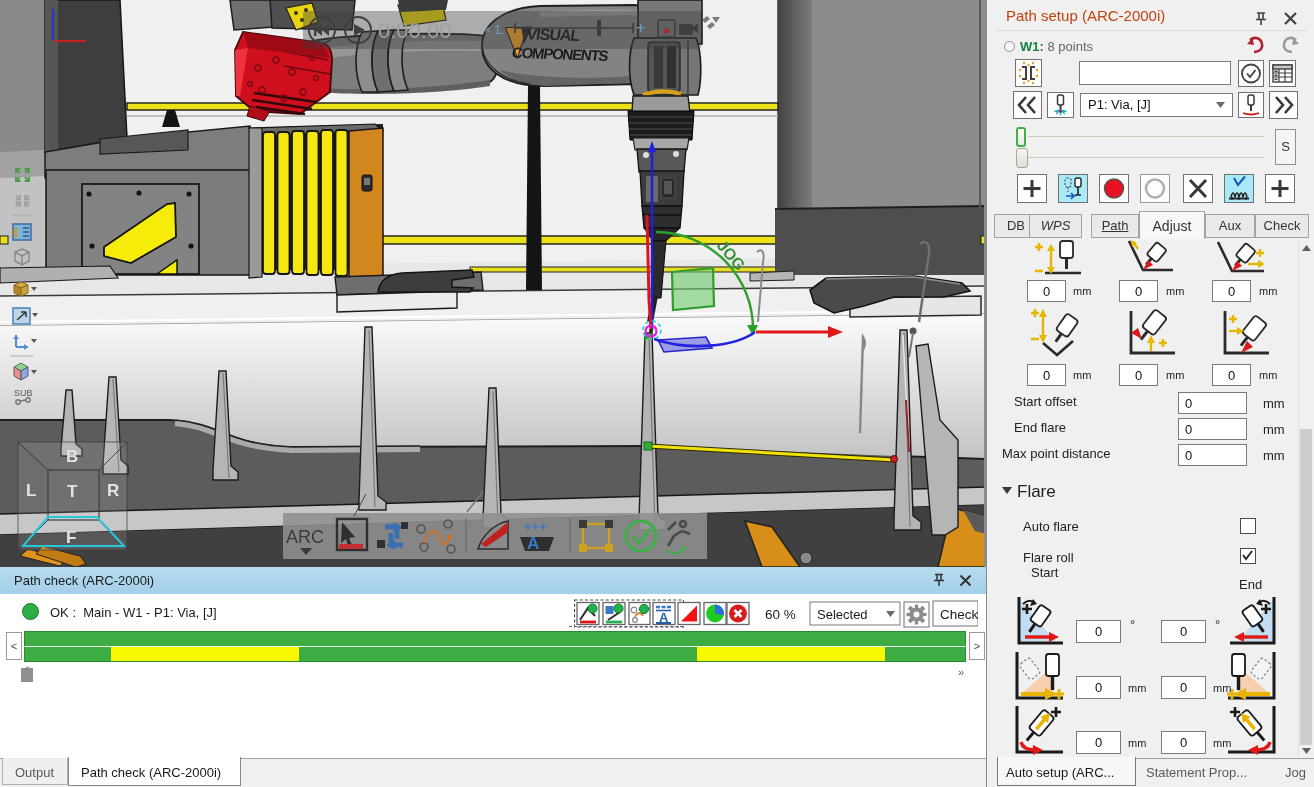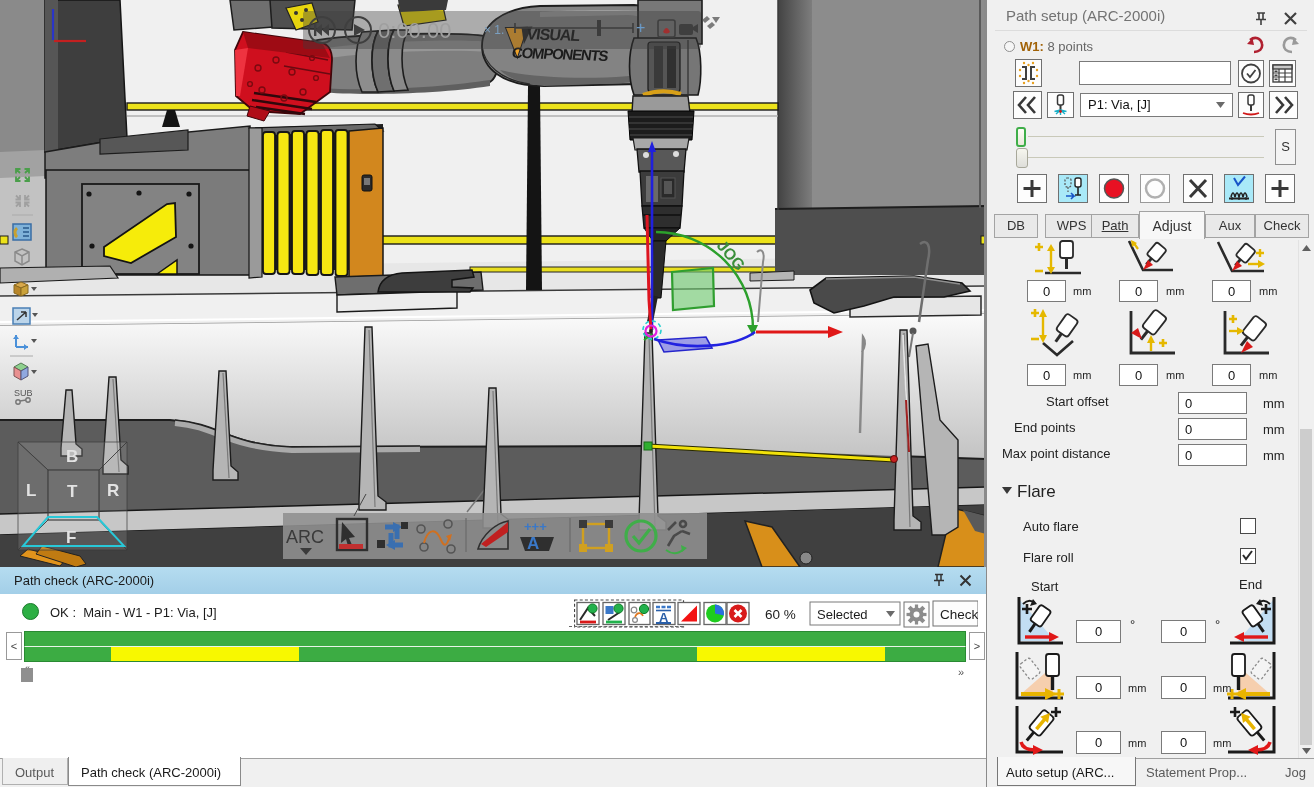--- a/index.html
+++ b/index.html
@@ -516,33 +516,33 @@
       <div class="abs" style="left:672px;top:0px;width:188px;height:14px;background:#f8f800;"></div>
     </div>
     <div class="abs" style="left:569px;top:59px;width:114px;height:1px;border-top:1px dashed #666;"></div>
     <div class="abs" style="left:25px;top:96px;font-size:9px;color:#555;">«</div>
     <div class="abs" style="left:958px;top:99px;font-size:11px;color:#555;">»</div>
     <div class="abs" style="left:21px;top:101px;width:12px;height:14px;background:#8f8f8f;"></div>
   </div>
 
   <div id="rightpanel" class="abs">
 
-    <div class="abs" style="left:19px;top:7px;font-size:15px;color:#737373;">Path setup (ARC-2000i)</div>
+    <div class="abs" style="left:19px;top:7px;font-size:15px;color:#c2410c;">Path setup (ARC-2000i)</div>
     <svg class="abs" style="left:266px;top:11px;" width="16" height="16" viewBox="0 0 16 16">
       <g stroke="#404040" stroke-width="1.6" fill="none">
         <path d="M4 2 H12 M6 2 V8 M10 2 V8 M3 8.5 H13 M8 8.5 V14" fill="none"></path>
       </g>
     </svg>
     <svg class="abs" style="left:296px;top:11px;" width="15" height="15" viewBox="0 0 15 15">
       <path d="M2 2 L13 13 M13 2 L2 13" stroke="#404040" stroke-width="2.2"></path>
     </svg>
     <div class="abs" style="left:8px;top:30px;width:312px;height:1px;background:#dcdcdc;"></div>
 
     <div class="abs" style="left:17px;top:41px;width:11px;height:11px;border:1px solid #909090;border-radius:50%;background:#f6f6f6;"></div>
-    <div class="abs" style="left:33px;top:39px;font-size:13px;color:#666;"><b style="color:#a16207;">W1:</b> 8 points</div>
+    <div class="abs" style="left:33px;top:39px;font-size:13px;color:#666;"><b style="color:#15803d;">W1:</b> 8 points</div>
     <svg class="abs" style="left:259px;top:36px;" width="20" height="18" viewBox="0 0 20 18">
       <path d="M4 4 C9 0 15 2 16 8 C17 13 13 16 8 16" fill="none" stroke="#b02030" stroke-width="2.6"></path>
       <path d="M1 8 L6.5 2 L8 9 Z" fill="#b02030"></path>
     </svg>
     <svg class="abs" style="left:293px;top:36px;" width="20" height="18" viewBox="0 0 20 18">
       <path d="M16 4 C11 0 5 2 4 8 C3 13 7 16 12 16" fill="none" stroke="#9a9a9a" stroke-width="2.6"></path>
       <path d="M19 8 L13.5 2 L12 9 Z" fill="#9a9a9a"></path>
     </svg>
 
     <div class="btn" style="left:28px;top:59px;width:27px;height:28px;">
@@ -660,21 +660,21 @@
       </svg>
     </div>
     <div class="btn" style="left:278px;top:174px;width:30px;height:29px;">
       <svg width="28" height="27">
           <path d="M14 5 V22 M5.5 13.5 H22.5" stroke="#383838" stroke-width="3"></path>
         </svg>
     </div>
 
     <div class="abs" style="left:0px;top:211px;width:268px;height:28px;">
       <div class="tab" style="left:7px;width:44px;">DB</div>
-      <div class="tab" style="left:58px;width:53px;">WPS</div>
+      <div class="tab" style="left:42px;width:53px;font-style:italic;">WPS</div>
       <div class="tab" style="left:104px;width:48px;text-decoration:underline;">Path</div>
       <div class="tab tabactive" style="left:152px;width:66px;font-size:14px;">Adjust</div>
       <div class="tab" style="left:218px;width:50px;">Aux</div>
       <div class="tab" style="left:268px;width:54px;">Check</div>
     </div>
 
     <div id="adjustbody" class="abs" style="left:0;top:239px;width:328px;height:519px;">
 
       <svg class="abs" style="left:44px;top:1px;" width="52" height="38" viewBox="0 0 52 38">
         <path d="M14 33 H50" stroke="#2a2a2a" stroke-width="2.6"></path>
@@ -760,43 +760,43 @@
         </g>
       </svg>
 
       <input class="inp" style="left: 40px; top: 125px; width: 39px; height: 22px;" value="0">
       <div class="mm" style="left:86px;top:130px;">mm</div>
       <input class="inp" style="left: 132px; top: 125px; width: 39px; height: 22px;" value="0">
       <div class="mm" style="left:179px;top:130px;">mm</div>
       <input class="inp" style="left: 225px; top: 125px; width: 39px; height: 22px;" value="0">
       <div class="mm" style="left:272px;top:130px;">mm</div>
 
-      <div class="lbl" style="left:27px;top:155px;margin-left:32px;">Start offset</div>
+      <div class="lbl" style="left:27px;top:155px;">Start offset</div>
       <input class="inp" style="left: 191px; top: 153px; width: 69px; height: 22px; text-align: left; padding-left: 6px;" value="0">
       <div class="mm" style="left:276px;top:157px;font-size:13px;">mm</div>
-      <div class="lbl" style="left:27px;top:181px;">End points</div>
+      <div class="lbl" style="left:27px;top:181px;">End flare</div>
       <input class="inp" style="left: 191px; top: 179px; width: 69px; height: 22px; text-align: left; padding-left: 6px;" value="0">
       <div class="mm" style="left:276px;top:183px;font-size:13px;">mm</div>
       <div class="lbl" style="left:15px;top:207px;">Max point distance</div>
       <input class="inp" style="left: 191px; top: 205px; width: 69px; height: 22px; text-align: left; padding-left: 6px;" value="0">
       <div class="mm" style="left:276px;top:209px;font-size:13px;">mm</div>
 
       <svg class="abs" style="left:15px;top:248px;" width="10" height="8">
           <path d="M0 0 H10 L5 7 Z" fill="#383838"></path>
         </svg>
       <div class="lbl" style="left:30px;top:243px;font-size:17px;">Flare</div>
       <div class="lbl" style="left:36px;top:280px;">Auto flare</div>
       <div class="abs" style="left:253px;top:279px;width:16px;height:16px;border:1.5px solid #494949;background:#fff;"></div>
       <div class="lbl" style="left:36px;top:311px;">Flare roll</div>
       <div class="abs" style="left:253px;top:309px;width:16px;height:16px;border:1.5px solid #494949;background:#fff;">
         <svg width="13" height="13" style="margin:0 0 0 0">
             <path d="M2 6 L5 10 L11 2" fill="none" stroke="#2a2a2a" stroke-width="2"></path>
           </svg>
       </div>
-      <div class="lbl" style="left:44px;top:340px;">Start</div>
+      <div class="lbl" style="left:44px;top:326px;">Start</div>
       <div class="lbl" style="left:252px;top:338px;">End</div>
 
       <svg class="abs" style="left:28px;top:356px;" width="50" height="52" viewBox="0 0 50 52">
         <polygon points="4,4 4,46 40,46" fill="#c2ddf2"></polygon>
         <path d="M4 2 V48 H48" fill="none" stroke="#1a1a1a" stroke-width="3"></path>
         <g transform="rotate(35 24 24)">
             <rect x="17" y="11" width="13" height="19" rx="2.5" fill="#fff" stroke="#1a1a1a" stroke-width="1.8"></rect>
             <path d="M23.5 30 V40" stroke="#1a1a1a" stroke-width="3"></path>
           </g>
         <path d="M10 42 H36" stroke="#e01818" stroke-width="3.4" fill="none"></path>

